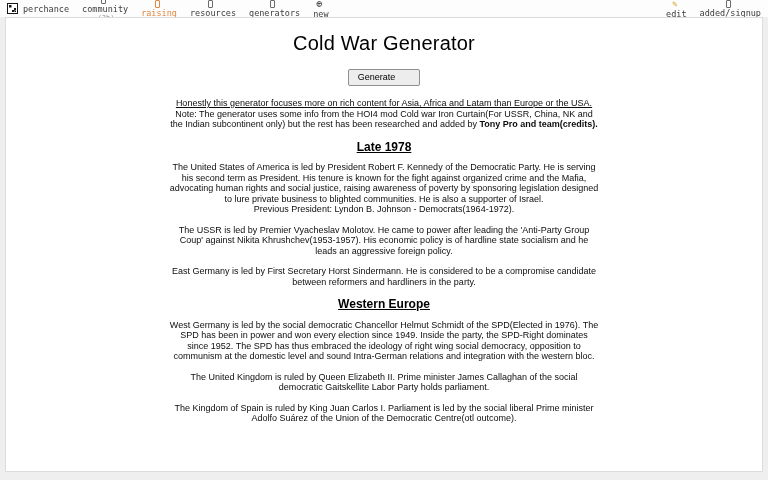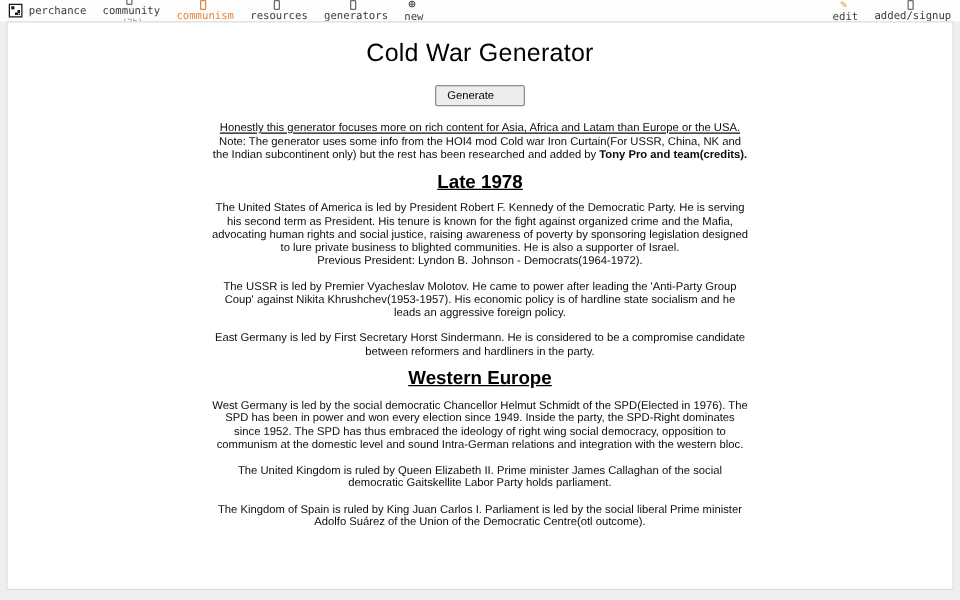--- a/index.html
+++ b/index.html
@@ -66,41 +66,41 @@
     padding:2px 24px 3px 9px; cursor:pointer;
   }
   .col {
     width:430px; margin:12px auto;
     font-size:9px; line-height:10.5px; color:#0d0d0d;
   }
   .intro-link { text-decoration:underline; color:#0d0d0d; cursor:pointer; display:block; }
   .para { margin:10px 0; }
   .pline { display:block; }
   .section-heading {
-    font-size:15px; font-weight:bold; text-decoration:underline;
+    font-size:12px; font-weight:bold; text-decoration:underline;
     margin:12px 0 10px 0; color:#000;
   }
   .bold { font-weight:bold; }
 </style>
 </head>
 <body>
 
 <div class="topbar">
   <span class="brand">
     <span class="logo"></span>
     <span>perchance</span>
   </span>
   <span class="navitem">
     <span class="tofu"></span>
     <span>community</span>
     <span class="badge">(2h)</span>
   </span>
   <span class="navitem orange-text">
     <span class="tofu orange"></span>
-    <span>communism</span>
+    <span>raising</span>
   </span>
   <span class="navitem">
     <span class="tofu"></span>
     <span>resources</span>
   </span>
   <span class="navitem">
     <span class="tofu"></span>
     <span>generators</span>
   </span>
   <span class="navitem">

